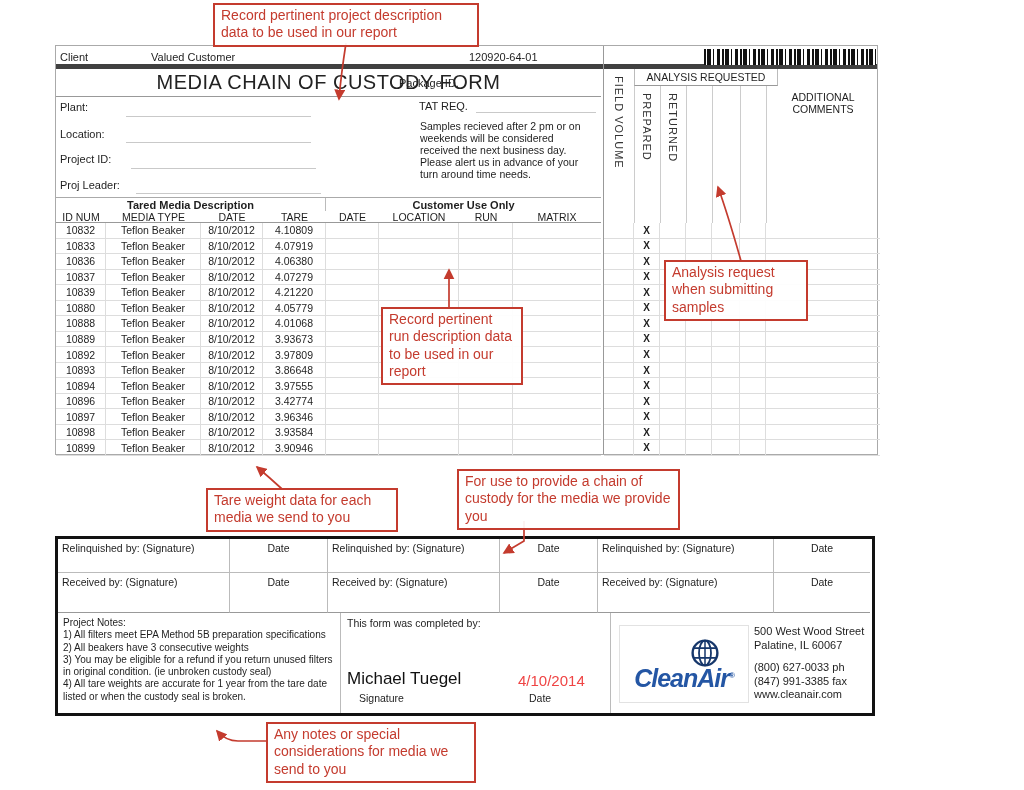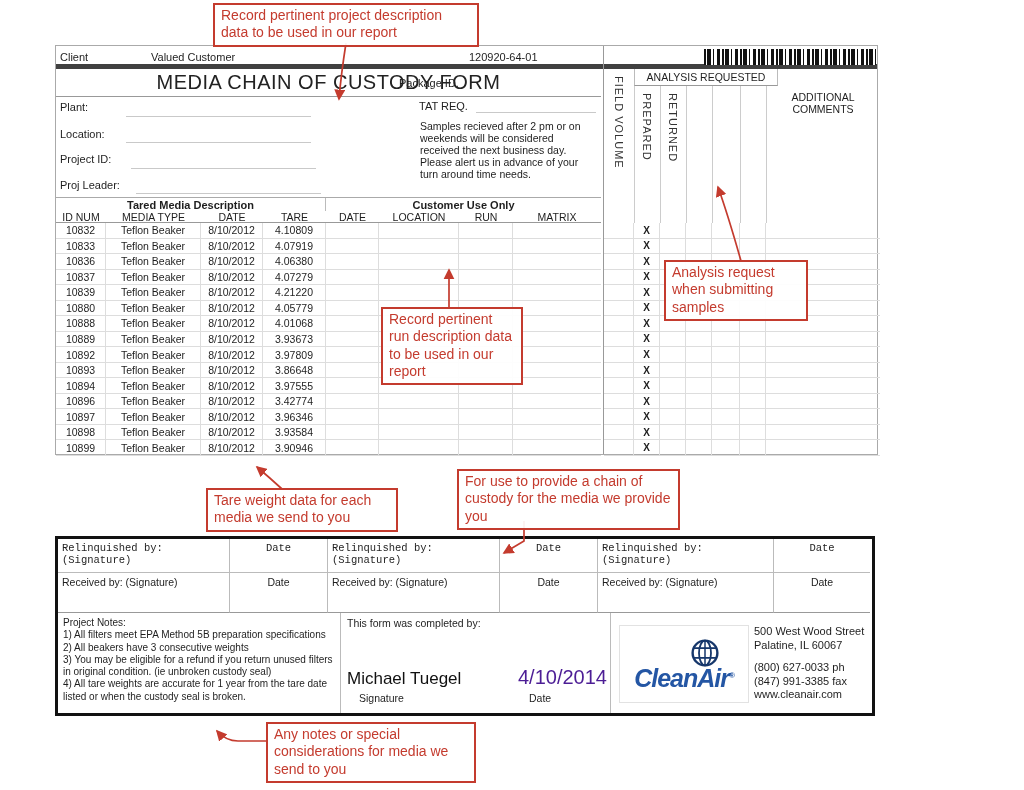--- a/index.html
+++ b/index.html
@@ -43,21 +43,21 @@
   .sigcell{border-right:1px solid #bbb;border-bottom:1px solid #bbb;box-sizing:border-box;padding:3px 4px;}
   .s-sig{width:172px;}.s-date{width:98px;text-align:center;}
   .s-sig3{width:176px;}.s-date3{width:96px;text-align:center;border-right:none;}
   .noterow{position:absolute;left:0;top:74px;width:814px;height:100px;display:flex;}
   .ncell{border-right:1px solid #bbb;box-sizing:border-box;}
   .notes-cell{width:283px;padding:4px 5px;font-size:10px;line-height:12.3px;}
   .comp-cell{width:270px;position:relative;padding:4px 6px;font-size:10.5px;}
   .logo-cell{width:261px;position:relative;border-right:none;}
   .comp-name{position:absolute;left:6px;bottom:24px;font-size:17px;color:#111;}
   .comp-sig{position:absolute;left:18px;bottom:9px;font-size:10.5px;}
-  .comp-date{position:absolute;left:177px;bottom:24px;font-size:20px;color:#4c1d95;}
+  .comp-date{position:absolute;left:177px;bottom:24px;font-size:15px;color:#ef4444;}
   .comp-datelab{position:absolute;left:188px;bottom:9px;font-size:10.5px;}
   .logo-block{position:absolute;left:8px;top:12px;width:128px;height:76px;border:1px solid #e2e2e2;display:flex;flex-direction:column;align-items:center;justify-content:center;}
   .logo-text{font-size:25px;font-weight:bold;font-style:italic;color:#2456a4;letter-spacing:-1px;line-height:1;}
   .logo-reg{font-size:8px;vertical-align:super;color:#2456a4;}
   .addr{position:absolute;left:143px;top:12px;font-size:11px;line-height:13.5px;}
   .addr .gap{height:9px;}
   
   .callout{position:absolute;border:2px solid #c43b2e;background:rgba(255,255,255,.93);color:#c43b2e;
     font-size:14px;line-height:1.24;padding:2px 6px 3px 6px;z-index:6;}
   .overlay{position:absolute;left:0;top:0;width:1024px;height:790px;pointer-events:none;z-index:5;}
@@ -412,21 +412,21 @@
             <div class="xc a3"></div>
             <div class="xc a4"></div>
             <div class="xc a5"></div>
             <div class="xc a6"></div>
           </div>
         </div>
     </div>
   </div>
 
   <div class="bbox">
-    <div class="sigrow" style="top:0;height:34px;font-family:Liberation Mono, monospace;">
+    <div class="sigrow" style="top:0;height:34px;">
       <div class="sigcell s-sig">Relinquished by: (Signature)</div>
       <div class="sigcell s-date">Date</div>
       <div class="sigcell s-sig">Relinquished by: (Signature)</div>
       <div class="sigcell s-date">Date</div>
       <div class="sigcell s-sig3">Relinquished by: (Signature)</div>
       <div class="sigcell s-date3">Date</div>
     </div>
     <div class="sigrow" style="top:34px;height:40px;">
       <div class="sigcell s-sig" style="border-bottom-color:#999;">Received by: (Signature)</div>
       <div class="sigcell s-date" style="border-bottom-color:#999;">Date</div>

